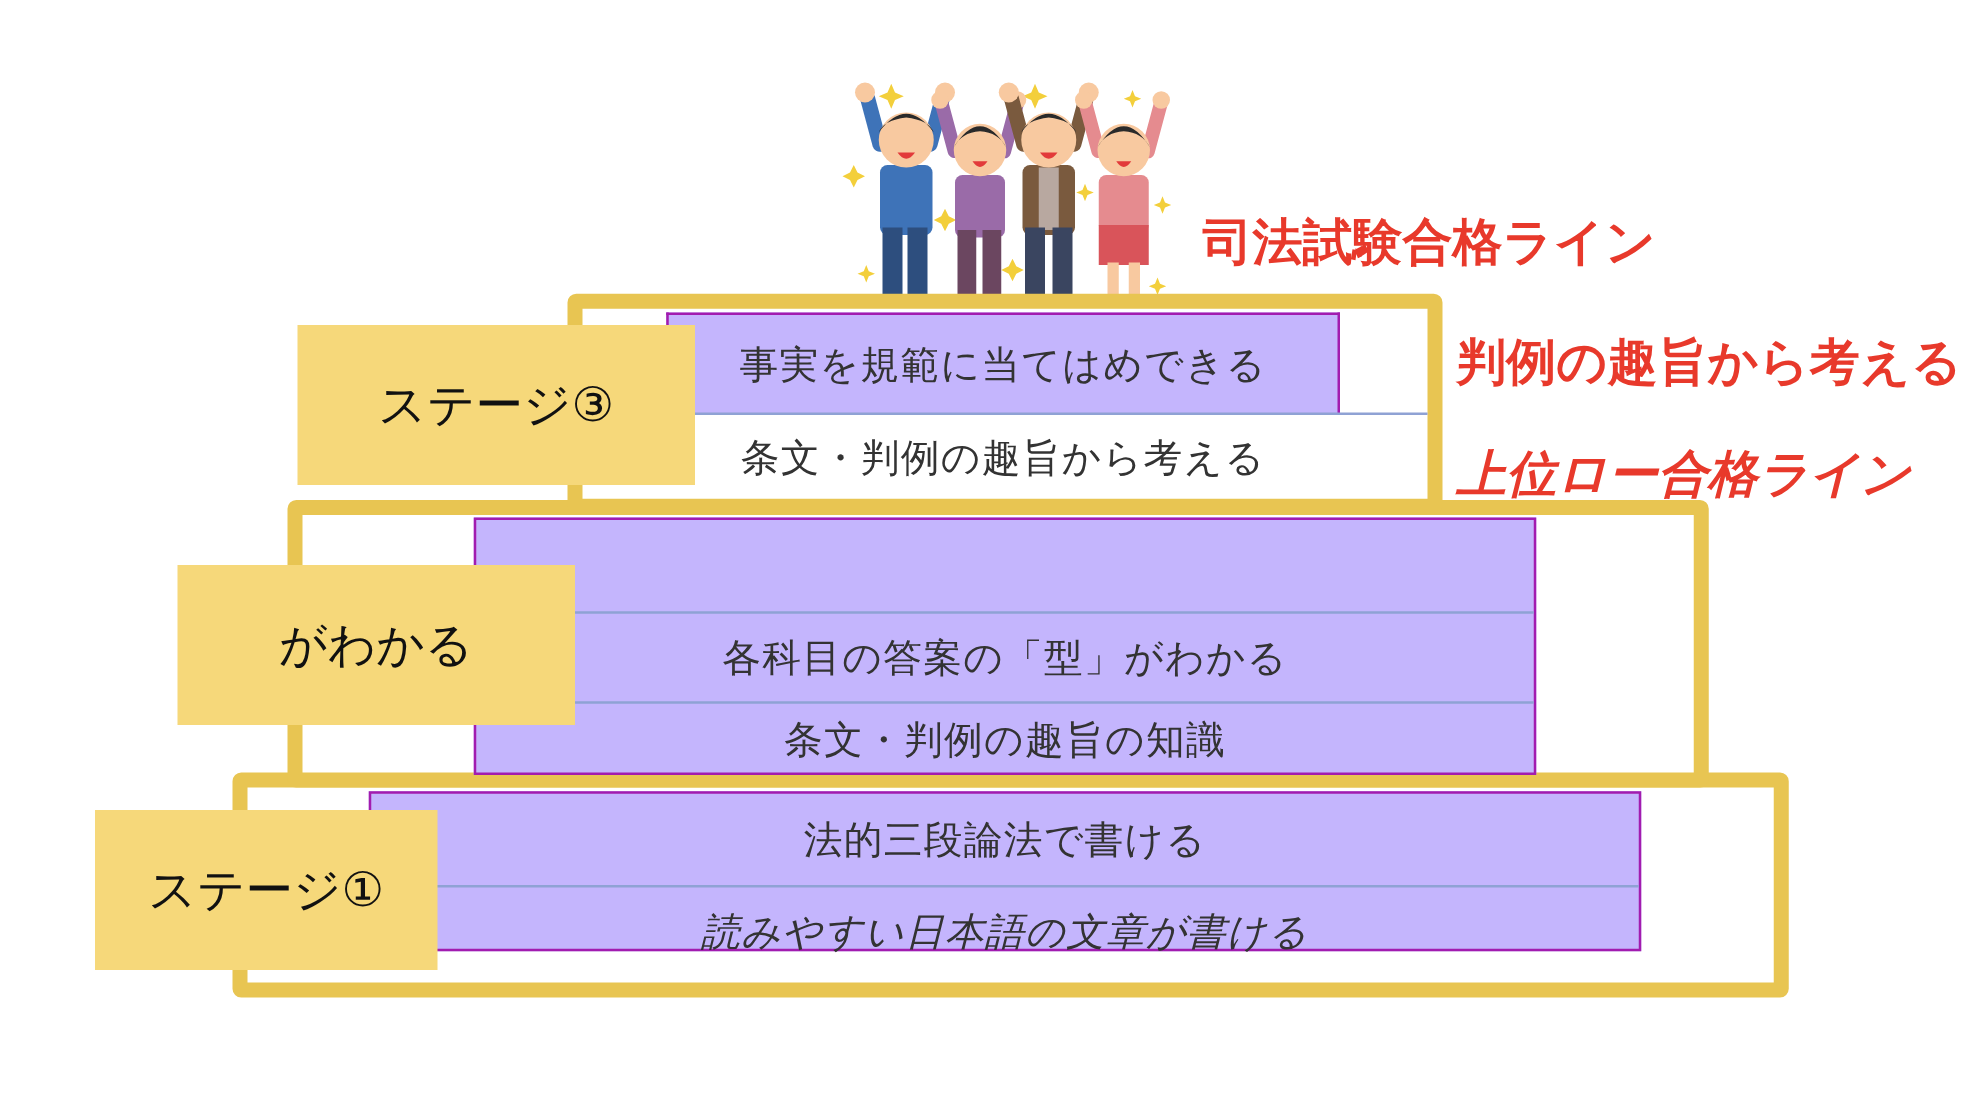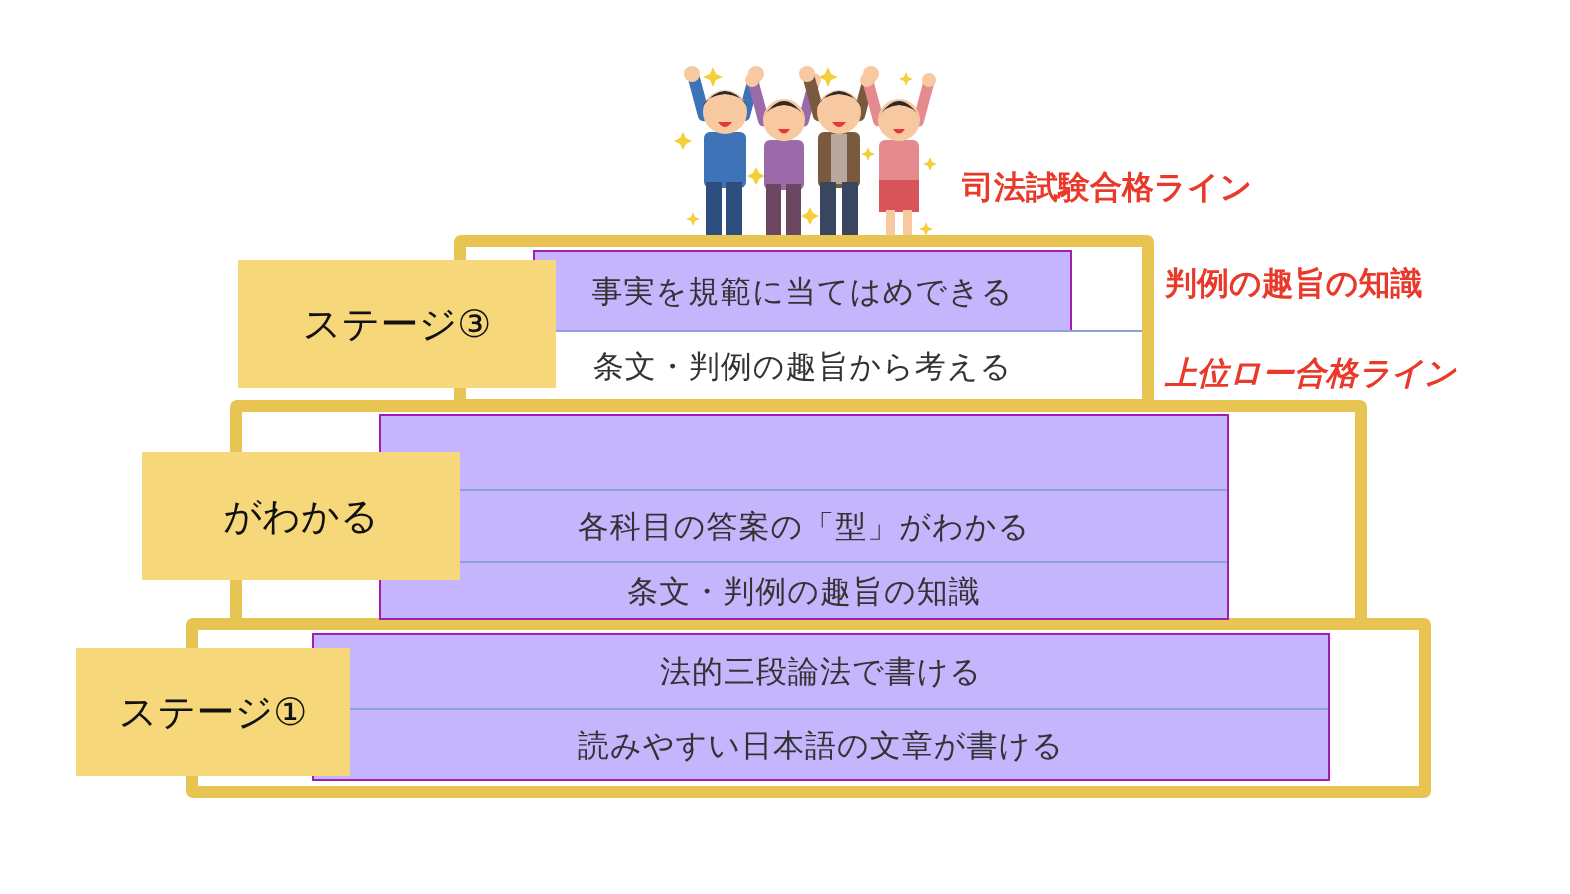--- a/index.html
+++ b/index.html
@@ -57,21 +57,21 @@
       font-size: 38px;
       color: #111111;
       box-sizing: border-box;
     }
 
     
     .pass-line {
       position: absolute;
       color: #E8392B;
       font-weight: bold;
-      font-size: 32px;
+      font-size: 40px;
       white-space: nowrap;
     }
 
     
     .people {
       position: absolute;
       left: 668px;
       top: 62px;
       width: 270px;
       height: 176px;
@@ -144,27 +144,27 @@
     <rect x="211" y="118" width="40" height="32" fill="#D9545A"></rect>
     <rect x="218" y="148" width="9" height="28" fill="#F8C9A0"></rect>
     <rect x="235" y="148" width="9" height="28" fill="#F8C9A0"></rect>
     <circle cx="231" cy="58" r="21" fill="#F8C9A0"></circle>
     <path d="M210 56 q21 -34 42 0 q-6 -12 -21 -13 q-15 1 -21 13z" fill="#2A2A2A"></path>
     <path d="M225 67 q6 9 12 0z" fill="#E23A3A"></path>
   </g>
 </svg>
 
 <div class="pass-line" style="left:962px; top:166px;">司法試験合格ライン</div>
-<div class="pass-line" style="left:1165px; top:262px;">判例の趣旨の知識</div>
+<div class="pass-line" style="left:1165px; top:262px;">判例の趣旨から考える</div>
 <div class="pass-line" style="left:1165px; top:352px;font-style:italic;">上位ロー合格ライン</div>
 
 <div class="frame" style="left:186px; top:618px; width:1245px; height:180px;"></div>
-<div class="tbl" style="left:312px; top:633px; width:1018px; height:148px;">
+<div class="tbl" style="left:295px; top:633px; width:1018px; height:128px;">
   <div class="row" style="top:0; height:74px;">法的三段論法で書ける</div>
-  <div class="row sep" style="top:73px; height:73px;">読みやすい日本語の文章が書ける</div>
+  <div class="row sep" style="top:73px; height:73px;font-style:italic;">読みやすい日本語の文章が書ける</div>
 </div>
 <div class="stage-label" style="left:76px; top:648px; width:274px; height:128px;">ステージ①</div>
 
 <div class="frame" style="left:230px; top:400px; width:1137px; height:230px;"></div>
 <div class="tbl" style="left:379px; top:414px; width:850px; height:206px;">
   <div class="row sep" style="top:73px; height:73px;">各科目の答案の「型」がわかる</div>
   <div class="row sep" style="top:145px; height:60px;">条文・判例の趣旨の知識</div>
 </div>
 <div class="stage-label" style="left:142px; top:452px; width:318px; height:128px;">がわかる</div>
 

